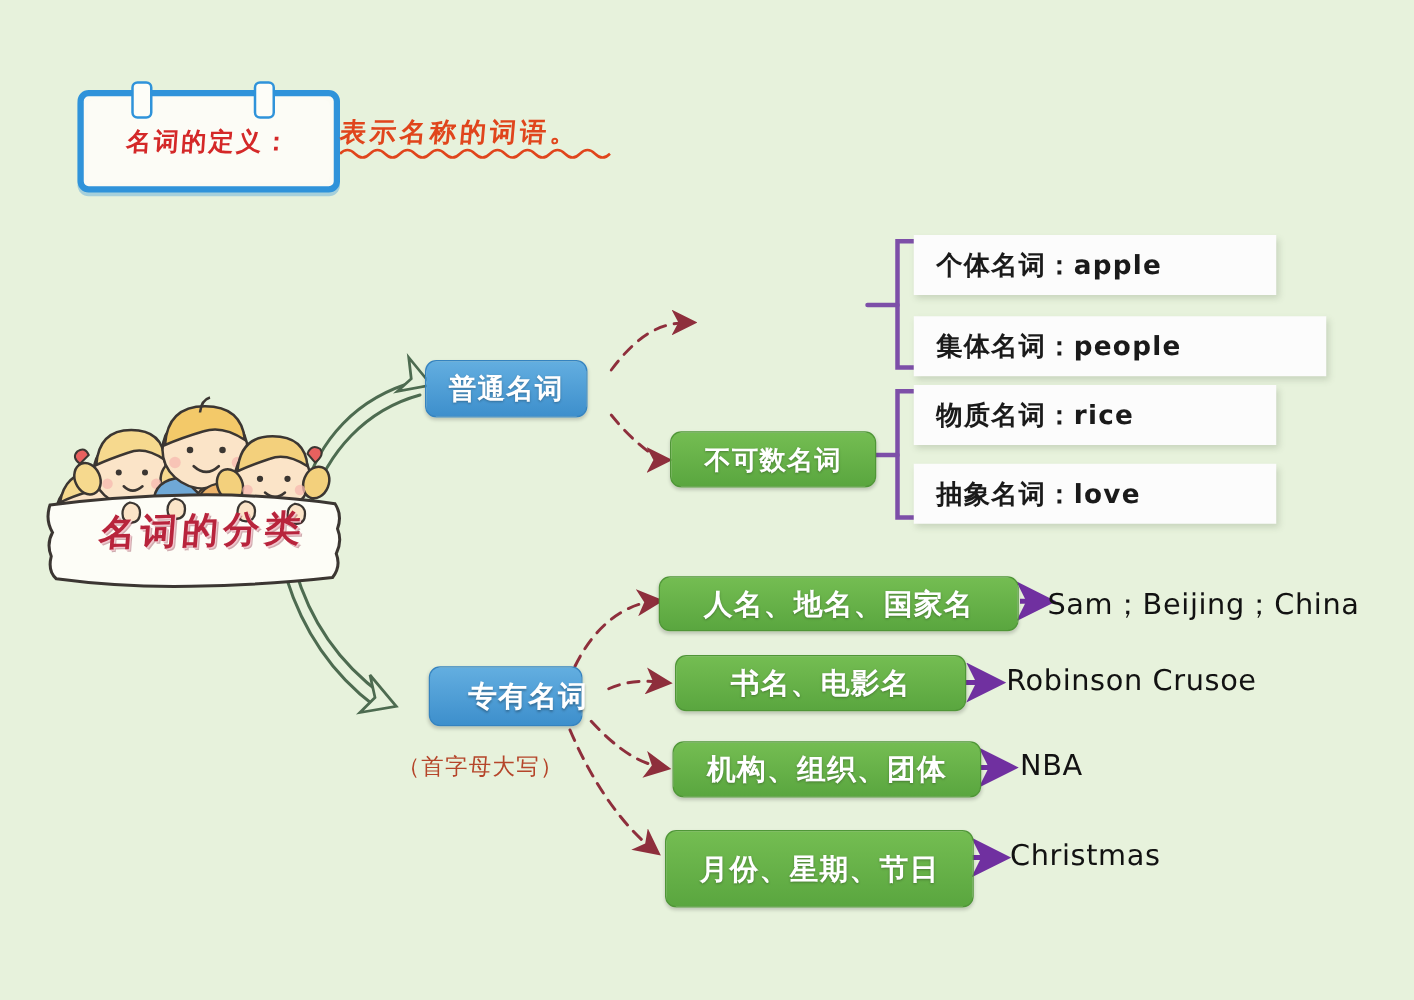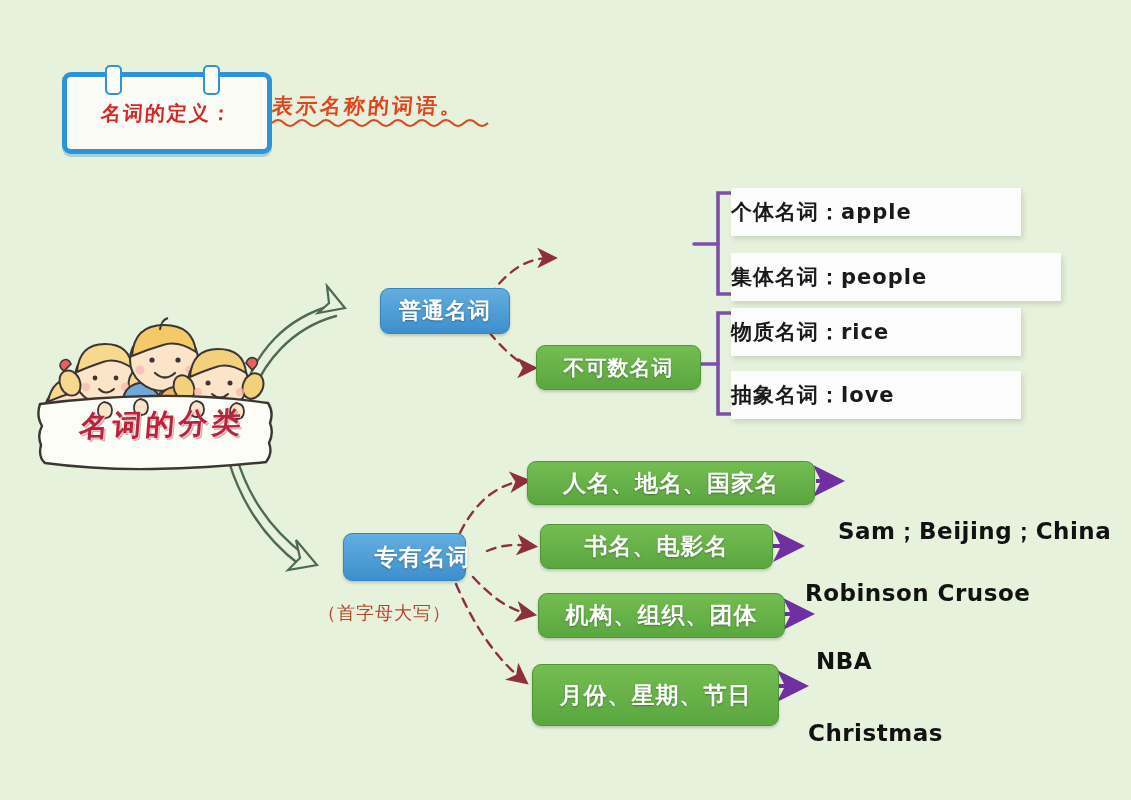--- a/index.html
+++ b/index.html
@@ -80,40 +80,40 @@
   .node.green{
     background:linear-gradient(#74bd52,#5aa63f);
     border:1px solid #4f9637;
   }
 
   
   .leaf{
     position:absolute;
     background:#fcfcfc;
     display:flex;align-items:center;
+    padding-left:18px;
     color:#1a1a1a;
     font-size:21px;
     font-weight:600;
     letter-spacing:1px;
     font-family:"DejaVu Sans","Liberation Sans",sans-serif;
     box-shadow:2px 3px 5px rgba(90,110,80,.22);
     white-space:nowrap;
     box-sizing:border-box;
   }
 
   
   .example{
     position:absolute;
     color:#121212;
     font-size:23px;
-    font-weight:700;
+    font-weight:400;
     letter-spacing:.5px;
     font-family:"DejaVu Sans","Liberation Sans",sans-serif;
     white-space:nowrap;
-    margin-top:48px;
   }
 
   .subnote{
     position:absolute;
     color:#b5452a;
     font-size:18px;
     letter-spacing:1px;
     font-family:"DejaVu Sans","Liberation Sans",sans-serif;
     white-space:nowrap;
   }
@@ -254,21 +254,21 @@
     <div class="note-inner">
       <span class="note-text">名词的定义：</span>
     </div>
   </div>
   <div class="def-text">表示名称的词语。</div>
 
   <div class="banner">
     <div class="banner-title">名词的分类</div>
   </div>
 
-  <div class="node blue" style="left:380px;top:288px;width:130px;height:46px;font-size:22px;">普通名词</div>
+  <div class="node blue" style="left:340px;top:288px;width:130px;height:46px;font-size:22px;">普通名词</div>
 
 
   <div class="node green" style="left:536px;top:345px;width:165px;height:45px;font-size:21px;">不可数名词</div>
 
   <div class="leaf" style="left:731px;top:188px;width:290px;height:48px;">个体名词：apple</div>
   <div class="leaf" style="left:731px;top:253px;width:330px;height:48px;">集体名词：people</div>
   <div class="leaf" style="left:731px;top:308px;width:290px;height:48px;">物质名词：rice</div>
   <div class="leaf" style="left:731px;top:371px;width:290px;height:48px;">抽象名词：love</div>
 
   <div class="node blue" style="left:343px;top:533px;width:123px;height:48px;font-size:23px;padding-left:36px;">专有名词</div>

